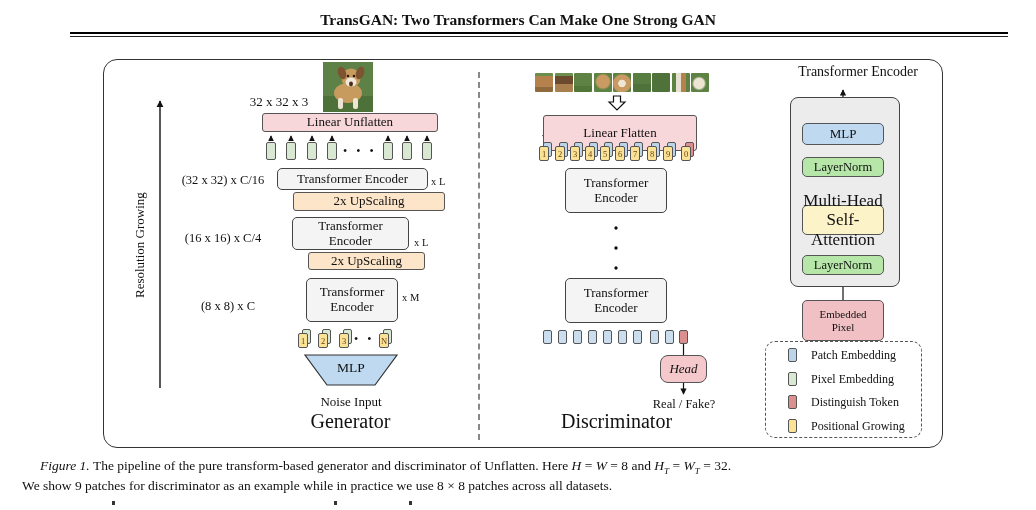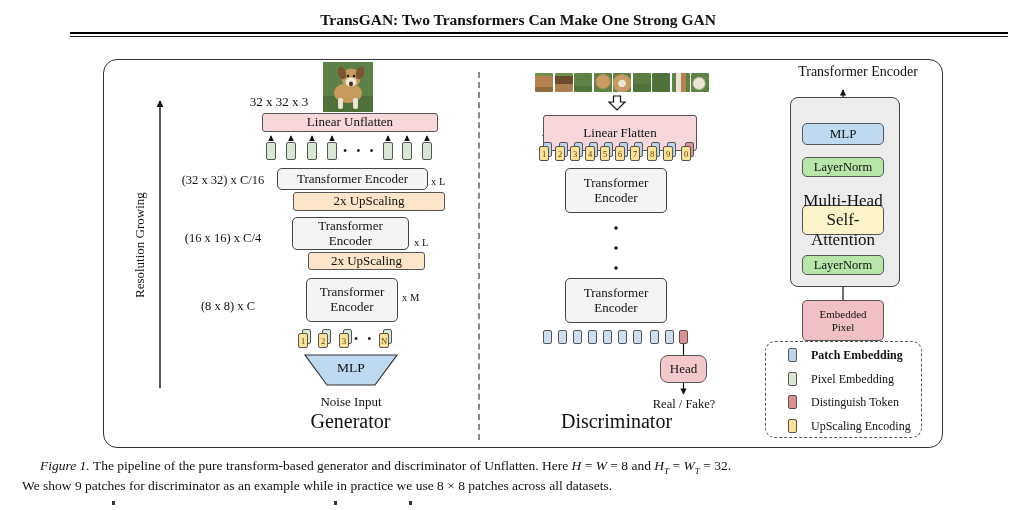--- a/index.html
+++ b/index.html
@@ -276,21 +276,21 @@
 <div class="tok" style="left:558px;top:330px;width:9px;height:14px;background:#cadef0;"></div>
 <div class="tok" style="left:573px;top:330px;width:9px;height:14px;background:#cadef0;"></div>
 <div class="tok" style="left:588px;top:330px;width:9px;height:14px;background:#cadef0;"></div>
 <div class="tok" style="left:603px;top:330px;width:9px;height:14px;background:#cadef0;"></div>
 <div class="tok" style="left:618px;top:330px;width:9px;height:14px;background:#cadef0;"></div>
 <div class="tok" style="left:633px;top:330px;width:9px;height:14px;background:#cadef0;"></div>
 <div class="tok" style="left:650px;top:330px;width:9px;height:14px;background:#cadef0;"></div>
 <div class="tok" style="left:665px;top:330px;width:9px;height:14px;background:#cadef0;"></div>
 <div class="tok tok-red" style="left:679px;top:330px;width:9px;height:14px;"></div>
 
-<div class="box headpink r8 abs" style="left:660px;top:355px;width:47px;height:28px;">Head</div>
+<div class="box headpink r8 abs" style="left:660px;top:355px;width:47px;height:28px;font-style:italic;">Head</div>
 
 <div class="abs ctr" style="left:648px;top:397px;width:72px;height:15px;font-size:12.5px;">Real / Fake?</div>
 
 <div class="seclabel abs" style="left:543px;top:410px;width:147px;">Discriminator</div>
 
 <div class="abs ctr" style="left:778px;top:64px;width:160px;height:16px;font-size:14px;">Transformer Encoder</div>
 
 <div class="abs" style="left:790px;top:97px;width:110px;height:190px;background:#ececec;border:1.3px solid #444;border-radius:8px;box-sizing:border-box;"></div>
 
 <div class="box bluebox r5 abs" style="left:802px;top:123px;width:82px;height:22px;">MLP</div>
@@ -300,35 +300,35 @@
   <span>Self-Attention</span>
 </div>
 <div class="box greenbox r5 abs" style="left:802px;top:255px;width:82px;height:20px;font-size:12.5px;">LayerNorm</div>
 <div class="box two embpink r5 abs" style="left:802px;top:300px;width:82px;height:41px;font-size:11px;">
   <span>Embedded</span>
   <span>Pixel</span>
 </div>
 
 <div class="abs" style="left:765px;top:341px;width:157px;height:97px;border:1.5px dashed #555;border-radius:10px;box-sizing:border-box;"></div>
 
-<div class="legend-row" style="left:788px;top:347px;width:130px;font-weight:bold;">
+<div class="legend-row" style="left:788px;top:347px;width:130px;">
   <span class="tok tok-blue" style="left:0;top:1px;width:9px;height:14px;"></span>
   <span class="abs" style="left:23px;top:0;">Patch Embedding</span>
 </div>
 <div class="legend-row" style="left:788px;top:371px;width:130px;">
   <span class="tok tok-green" style="left:0;top:1px;width:9px;height:14px;"></span>
   <span class="abs" style="left:23px;top:0;">Pixel Embedding</span>
 </div>
 <div class="legend-row" style="left:788px;top:394px;width:130px;">
   <span class="tok tok-red" style="left:0;top:1px;width:9px;height:14px;"></span>
   <span class="abs" style="left:23px;top:0;">Distinguish Token</span>
 </div>
 <div class="legend-row" style="left:788px;top:418px;width:130px;">
   <span class="tok tok-yellow" style="left:0;top:1px;width:9px;height:14px;"></span>
-  <span class="abs" style="left:23px;top:0;">UpScaling Encoding</span>
+  <span class="abs" style="left:23px;top:0;">Positional Growing</span>
 </div>
 
 <div class="cap abs" style="left:40px;top:458px;width:965px;">
   <span class="it">Figure 1.</span>
   <span>The pipeline of the pure transform-based generator and discriminator of Unflatten. Here</span>
   <span class="it">H</span>
   <span>=</span>
   <span class="it">W</span>
   <span>=</span>
   <span>8</span>

